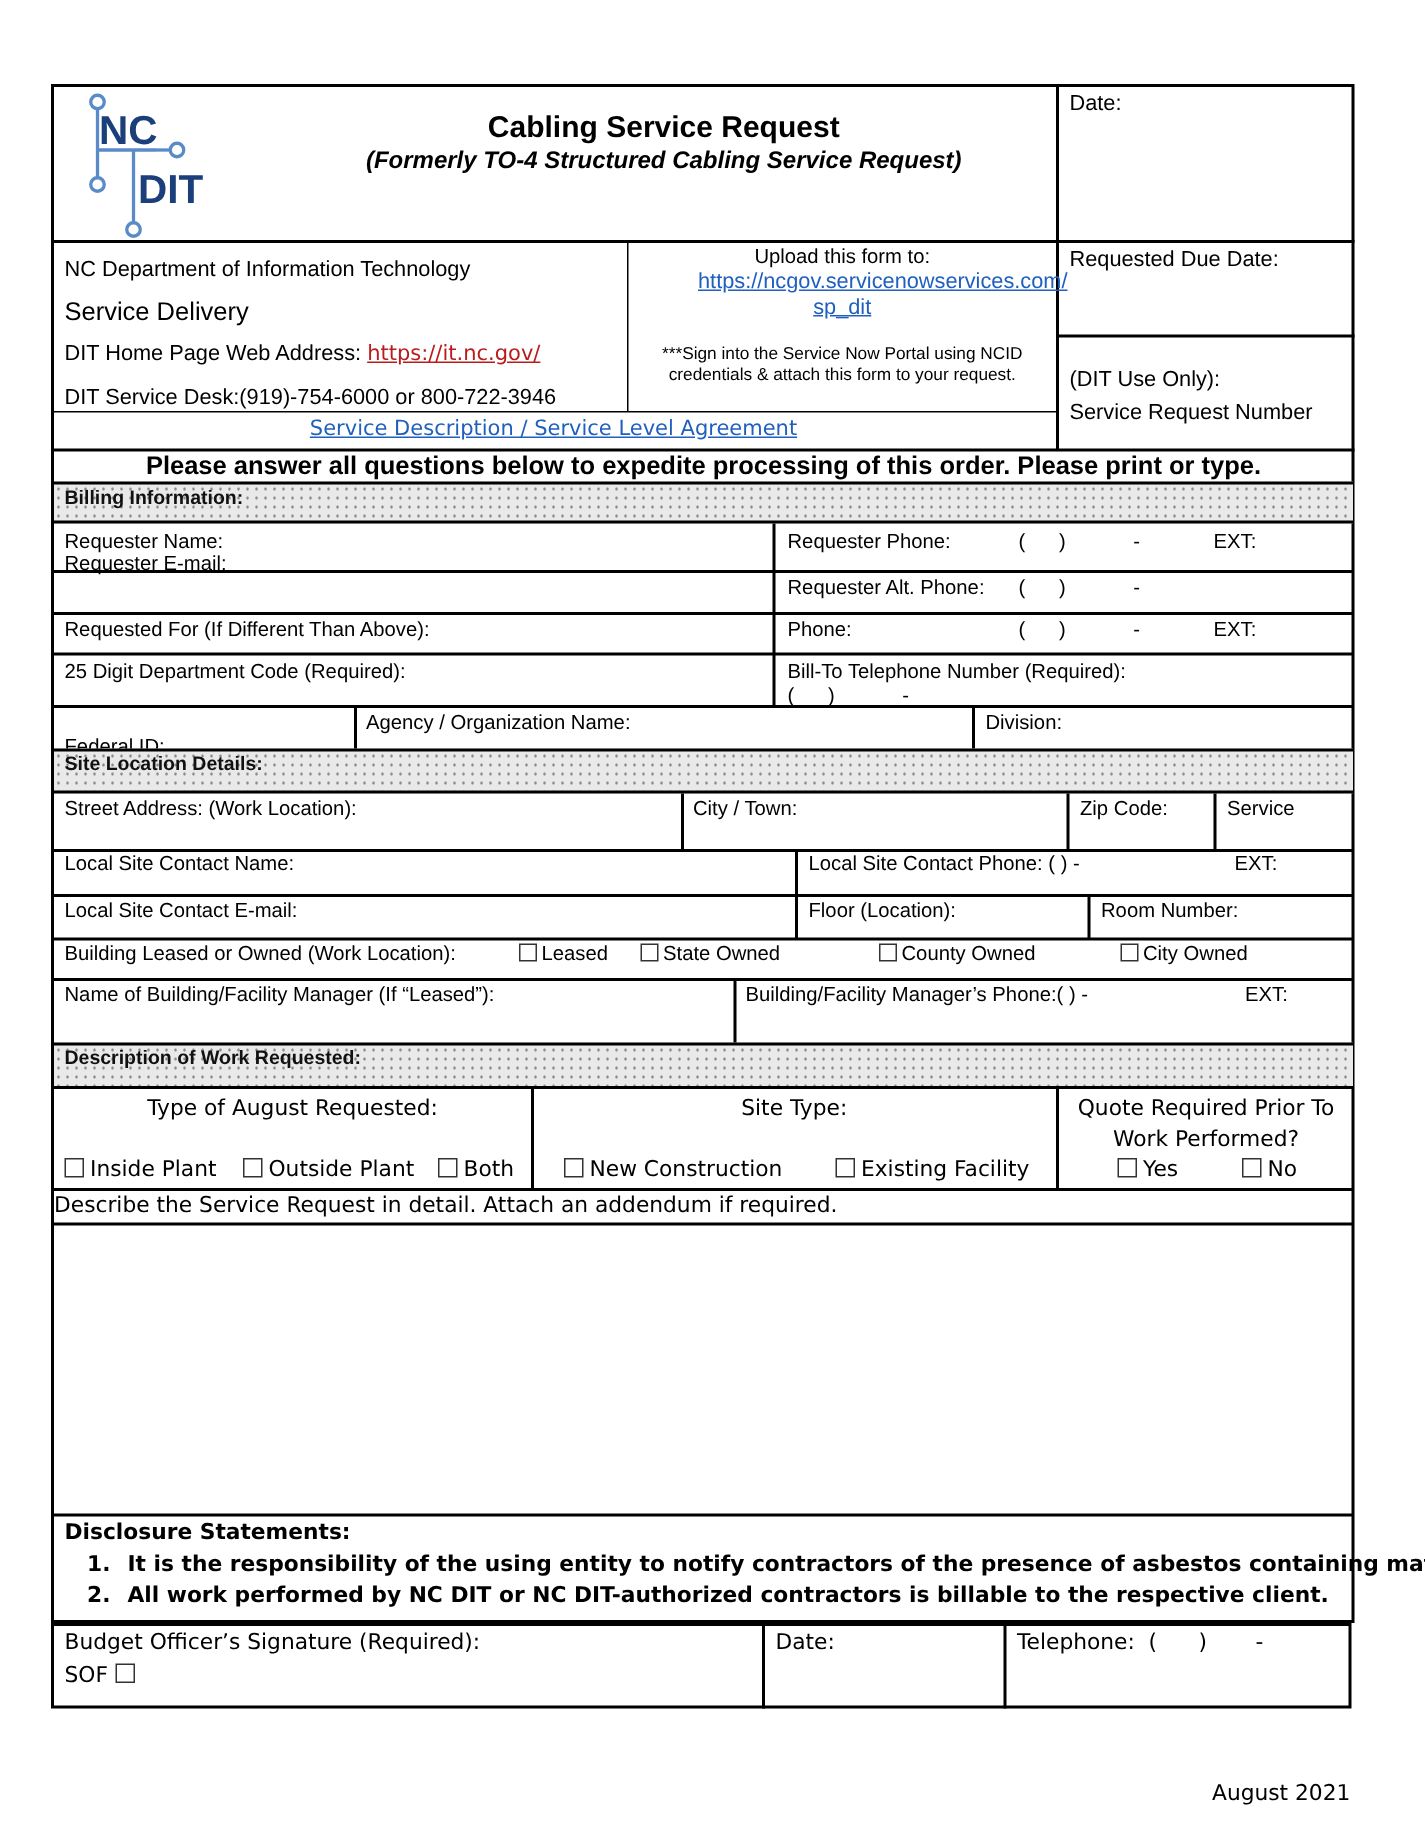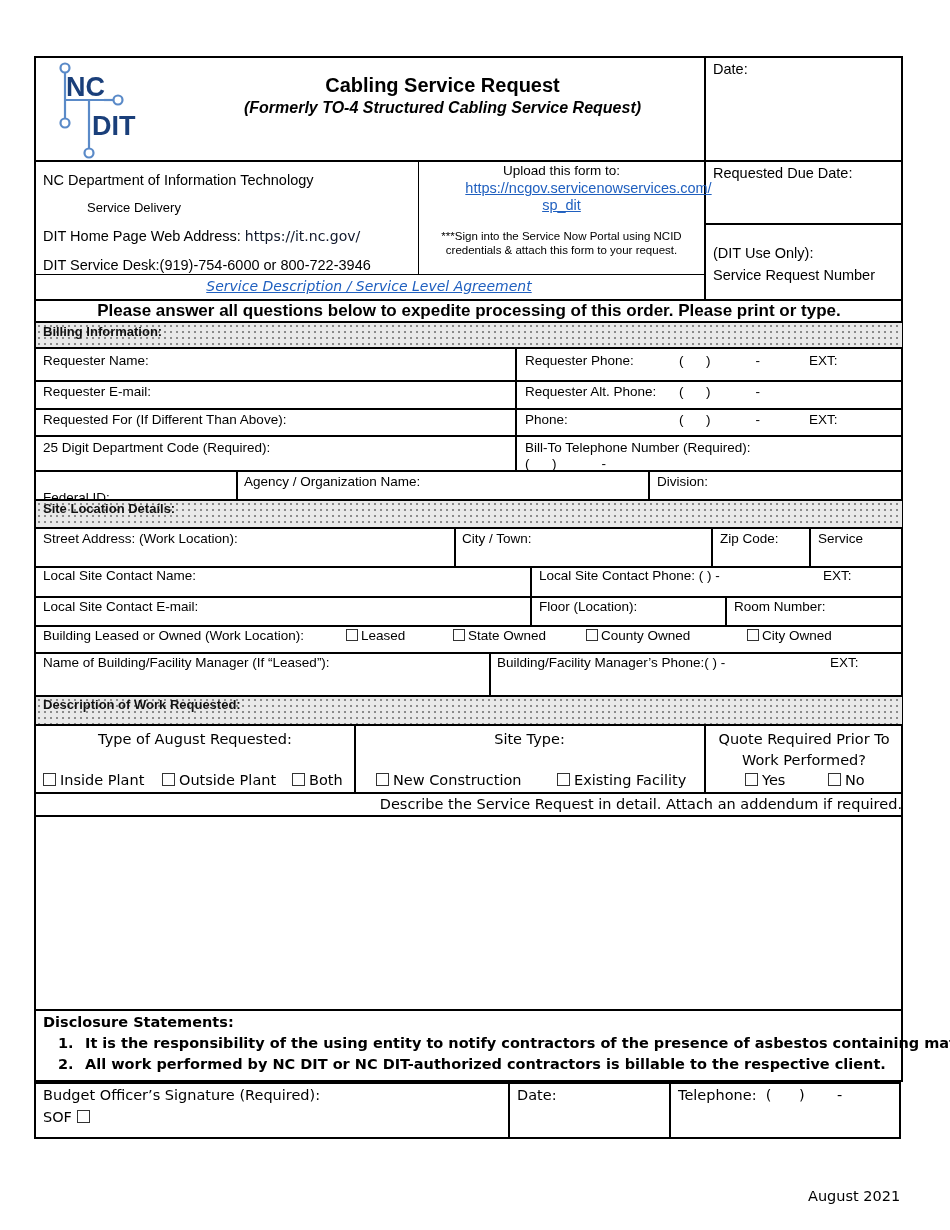--- a/index.html
+++ b/index.html
@@ -1,21 +1,21 @@
 <!DOCTYPE html>
 <html><head>
 <meta charset="utf-8">
 <style>
   html, body { margin:0; padding:0; background:#fff; }
   body { width:950px; height:1230px; position:relative; font-family:"Liberation Sans", sans-serif; color:#000; overflow:hidden; }
   .abs { position:absolute; box-sizing:border-box; }
   .box { position:absolute; box-sizing:border-box; border:2px solid #000; }
   .lbl { position:absolute; font-size:13.5px; line-height:16px; white-space:nowrap; }
   .cal { font-family:"DejaVu Sans", sans-serif; font-size:13.5px; }
-  .link { color:#0f172a; }
+  .link { color:#b91c1c; text-decoration:underline; }
   .hline { position:absolute; height:2px; background:#000; }
   .vline { position:absolute; width:2px; background:#000; }
   .dotted {
     position:absolute; box-sizing:border-box;
     background-color:#e9e9e9;
     background-image: radial-gradient(#8a8a8a 0.8px, transparent 1px);
     background-size:6px 6px;
   }
   .secthead { position:absolute; font-weight:bold; font-size:13px; line-height:16px; color:#111; }
   .chk { display:inline-block; width:10px; height:10px; border:1px solid #333; vertical-align:-1px; margin-right:3px; background:#fff; }
@@ -46,35 +46,35 @@
 <div class="abs" style="left:220px;top:73px;width:445px;text-align:center;font-size:20px;font-weight:bold;line-height:24px;">Cabling Service Request</div>
 <div class="abs" style="left:200px;top:98px;width:485px;text-align:center;font-size:16px;font-weight:bold;font-style:italic;line-height:20px;">(Formerly TO-4 Structured Cabling Service Request)</div>
 
 <div class="vline" style="left:704px;top:56px;height:244px;"></div>
 <div class="lbl" style="left:713px;top:61px;font-size:14.5px;">Date:</div>
 <div class="abs" style="left:706px;top:80px;width:195px;height:78px;"></div>
 
 <div class="hline" style="left:34px;top:160px;width:869px;"></div>
 
 <div class="lbl" style="left:43px;top:172px;font-size:14.5px;">NC Department of Information Technology</div>
-<div class="lbl" style="left:43px;top:200px;font-size:13px;margin-left:44px;">Service Delivery</div>
+<div class="lbl" style="left:43px;top:200px;font-size:17px;">Service Delivery</div>
 <div class="lbl" style="left:43px;top:228px;font-size:14.5px;">
   <span>DIT Home Page Web Address: </span><span class="link" style="font-family:'DejaVu Sans',sans-serif;font-size:14px;">https://it.nc.gov/</span>
 </div>
 <div class="lbl" style="left:43px;top:257px;font-size:14.5px;">DIT Service Desk:(919)-754-6000  or  800-722-3946</div>
 
 <div class="vline" style="left:418px;top:160px;width:1px;height:114px;"></div>
 <div class="abs" style="left:420px;top:163px;width:283px;text-align:center;font-size:13.5px;line-height:16px;">Upload this form to:</div>
 <div class="abs" style="left:420px;top:180px;width:337px;text-align:center;font-size:14.5px;line-height:17px;color:#1f5fbf;text-decoration:underline;">https://ncgov.servicenowservices.com/</div>
 <div class="abs" style="left:420px;top:197px;width:283px;text-align:center;font-size:14.5px;line-height:17px;color:#1f5fbf;text-decoration:underline;">sp_dit</div>
 <div class="abs" style="left:420px;top:229px;width:283px;text-align:center;font-size:11.5px;line-height:14px;">***Sign into the Service Now Portal using NCID</div>
 <div class="abs" style="left:420px;top:243px;width:283px;text-align:center;font-size:11.5px;line-height:14px;">credentials &amp; attach this form to your request.</div>
 
 <div class="hline" style="left:34px;top:274px;width:670px;height:1px;"></div>
-<div class="abs" style="left:36px;top:276px;width:666px;text-align:center;font-family:'DejaVu Sans',sans-serif;font-size:14px;line-height:20px;color:#1f5fbf;text-decoration:underline;font-style:italic;">Service Description / Service Level Agreement</div>
+<div class="abs" style="left:36px;top:276px;width:666px;text-align:center;font-family:'DejaVu Sans',sans-serif;font-size:14px;line-height:20px;color:#1f5fbf;text-decoration:underline;">Service Description / Service Level Agreement</div>
 
 <div class="lbl" style="left:713px;top:165px;font-size:14.5px;">Requested Due Date:</div>
 <div class="abs" style="left:706px;top:184px;width:195px;height:38px;"></div>
 <div class="hline" style="left:704px;top:223px;width:199px;"></div>
 <div class="lbl" style="left:713px;top:227px;font-size:14.5px;margin-top:40px;">Service Request Number</div>
 <div class="lbl" style="left:713px;top:245px;font-size:14.5px;">(DIT Use Only):</div>
 
 <div class="hline" style="left:34px;top:299px;width:869px;"></div>
 
 <div class="abs" style="left:36px;top:302px;width:866px;text-align:center;font-weight:bold;font-size:17px;line-height:17px;">Please answer all questions below to expedite processing of this order.  Please print or type.</div>
@@ -83,21 +83,21 @@
 <div class="secthead" style="left:43px;top:324px;">Billing Information:</div>
 
 <div class="lbl" style="left:43px;top:353px;">Requester Name:</div>
 <div class="abs" style="left:36px;top:370px;width:478px;height:10px;"></div>
 <div class="vline" style="left:515px;top:349px;height:122px;"></div>
 <div class="lbl" style="left:525px;top:353px;">Requester Phone:</div>
 <div class="lbl" style="left:679px;top:353px;">(&nbsp;&nbsp;&nbsp;&nbsp;&nbsp;&nbsp;)&nbsp;&nbsp;&nbsp;&nbsp;&nbsp;&nbsp;&nbsp;&nbsp;&nbsp;&nbsp;&nbsp;&nbsp;-</div>
 <div class="lbl" style="left:809px;top:353px;">EXT:</div>
 <div class="hline" style="left:36px;top:380px;width:866px;"></div>
 
-<div class="lbl" style="left:43px;top:384px;">Requester E-mail:</div>
+<div class="lbl" style="left:43px;top:368px;">Requester E-mail:</div>
 <div class="lbl" style="left:525px;top:384px;">Requester Alt. Phone:</div>
 <div class="lbl" style="left:679px;top:384px;">(&nbsp;&nbsp;&nbsp;&nbsp;&nbsp;&nbsp;)&nbsp;&nbsp;&nbsp;&nbsp;&nbsp;&nbsp;&nbsp;&nbsp;&nbsp;&nbsp;&nbsp;&nbsp;-</div>
 <div class="hline" style="left:36px;top:408px;width:866px;"></div>
 
 <div class="lbl" style="left:43px;top:412px;">Requested For (If Different Than Above):</div>
 <div class="lbl" style="left:525px;top:412px;">Phone:</div>
 <div class="lbl" style="left:679px;top:412px;">(&nbsp;&nbsp;&nbsp;&nbsp;&nbsp;&nbsp;)&nbsp;&nbsp;&nbsp;&nbsp;&nbsp;&nbsp;&nbsp;&nbsp;&nbsp;&nbsp;&nbsp;&nbsp;-</div>
 <div class="lbl" style="left:809px;top:412px;">EXT:</div>
 <div class="hline" style="left:36px;top:435px;width:866px;"></div>
 
@@ -131,21 +131,21 @@
 <div class="hline" style="left:36px;top:596px;width:866px;"></div>
 
 <div class="lbl" style="left:43px;top:599px;">Local Site Contact E-mail:</div>
 <div class="lbl" style="left:539px;top:599px;">Floor (Location):</div>
 <div class="vline" style="left:725px;top:596px;height:30px;"></div>
 <div class="lbl" style="left:734px;top:599px;">Room Number:</div>
 <div class="hline" style="left:36px;top:625px;width:866px;"></div>
 
 <div class="lbl" style="left:43px;top:628px;">Building Leased or Owned (Work Location):</div>
 <div class="lbl" style="left:346px;top:628px;"><span class="chk"></span><span>Leased</span></div>
-<div class="lbl" style="left:453px;top:628px;"><span class="chk"></span><span>State Owned</span></div>
+<div class="lbl" style="left:427px;top:628px;"><span class="chk"></span><span>State Owned</span></div>
 <div class="lbl" style="left:586px;top:628px;"><span class="chk"></span><span>County Owned</span></div>
 <div class="lbl" style="left:747px;top:628px;"><span class="chk"></span><span>City Owned</span></div>
 <div class="hline" style="left:36px;top:652px;width:866px;"></div>
 
 <div class="lbl" style="left:43px;top:655px;">Name of Building/Facility Manager (If “Leased”):</div>
 <div class="vline" style="left:489px;top:652px;height:44px;"></div>
 <div class="lbl" style="left:497px;top:655px;">Building/Facility Manager’s Phone:(      )            -</div>
 <div class="lbl" style="left:830px;top:655px;">EXT:</div>
 
 <div class="dotted" style="left:36px;top:695px;width:866px;height:31px;border-top:2px solid #000;border-bottom:2px solid #000;"></div>
@@ -161,21 +161,21 @@
 <div class="lbl cal" style="left:376px;top:772px;font-size:14.5px;"><span class="chk2"></span><span>New Construction</span></div>
 <div class="lbl cal" style="left:557px;top:772px;font-size:14.5px;"><span class="chk2"></span><span>Existing Facility</span></div>
 <div class="vline" style="left:704px;top:726px;height:66px;"></div>
 
 <div class="abs cal" style="left:706px;top:730px;width:196px;text-align:center;font-size:14.5px;line-height:18px;">Quote Required Prior To</div>
 <div class="abs cal" style="left:706px;top:751px;width:196px;text-align:center;font-size:14.5px;line-height:18px;">Work Performed?</div>
 <div class="lbl cal" style="left:745px;top:772px;font-size:14.5px;"><span class="chk2"></span><span>Yes</span></div>
 <div class="lbl cal" style="left:828px;top:772px;font-size:14.5px;"><span class="chk2"></span><span>No</span></div>
 
 <div class="hline" style="left:36px;top:792px;width:866px;"></div>
-<div class="abs cal" style="left:36px;top:795px;width:866px;text-align:right;font-size:14.5px;line-height:18px;">Describe the Service Request in detail.  Attach an addendum if required.</div>
+<div class="abs cal" style="left:36px;top:795px;width:866px;text-align:left;font-size:14.5px;line-height:18px;">Describe the Service Request in detail.  Attach an addendum if required.</div>
 <div class="hline" style="left:36px;top:815px;width:866px;"></div>
 
 <textarea class="abs" style="left: 38px; top: 818px; width: 862px; height: 188px; border: none; resize: none; outline: none; background: transparent; font-family: &quot;DejaVu Sans&quot;, sans-serif; font-size: 13px;"></textarea>
 
 <div class="hline" style="left:36px;top:1009px;width:866px;"></div>
 
 <div class="lbl cal" style="left:43px;top:1013px;font-weight:bold;font-size:14.5px;line-height:18px;">Disclosure Statements:</div>
 <div class="lbl cal" style="left:58px;top:1034px;font-weight:bold;font-size:14.5px;line-height:18px;">
   <span style="display:inline-block;width:27px;">1.</span><span>It is the responsibility of the using entity to notify contractors of the presence of asbestos containing materials.</span>
 </div>

